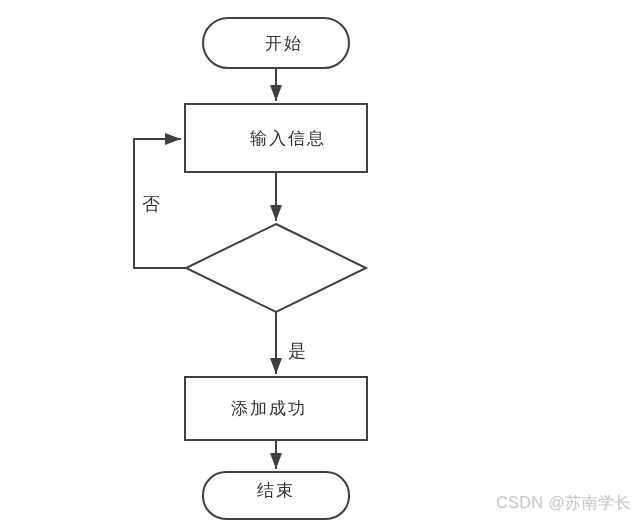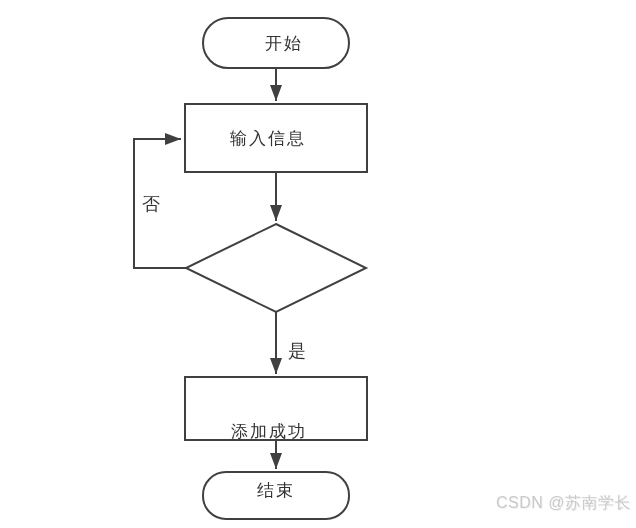--- a/index.html
+++ b/index.html
@@ -71,24 +71,24 @@
 
     <rect x="203" y="18" width="146" height="50" rx="25" ry="25" fill="#ffffff" stroke="#404040" stroke-width="2"></rect>
     <rect x="185" y="104" width="182" height="68" fill="#ffffff" stroke="#404040" stroke-width="2"></rect>
     <polygon points="276,224 366,268 276,312 186,268" fill="#ffffff" stroke="#404040" stroke-width="2"></polygon>
     <rect x="185" y="377" width="182" height="63" fill="#ffffff" stroke="#404040" stroke-width="2"></rect>
     <rect x="203" y="472" width="146" height="47" rx="23" ry="23" fill="#ffffff" stroke="#404040" stroke-width="2"></rect>
   </svg>
 
   <div class="node-label" style="left:211px; top:18px; width:146px; height:50px;">开始</div>
 
-  <div class="node-label" style="left:177px; top:104px; width:182px; height:68px;">输入信息</div>
+  <div class="node-label" style="left:197px; top:104px; width:182px; height:68px;">输入信息</div>
 
 
-  <div class="node-label" style="left:185px; top:377px; width:168px; height:63px;margin-top:23px;">添加成功</div>
+  <div class="node-label" style="left:185px; top:377px; width:168px; height:63px;">添加成功</div>
 
   <div class="node-label" style="left:203px; top:472px; width:146px; height:37px;">结束</div>
 
   <div class="edge-label" style="left:136px; top:190px; width:30px; height:28px;">否</div>
 
   <div class="edge-label" style="left:282px; top:337px; width:30px; height:28px;">是</div>
 
   <div class="watermark">CSDN @苏南学长</div>
 
 </div>

